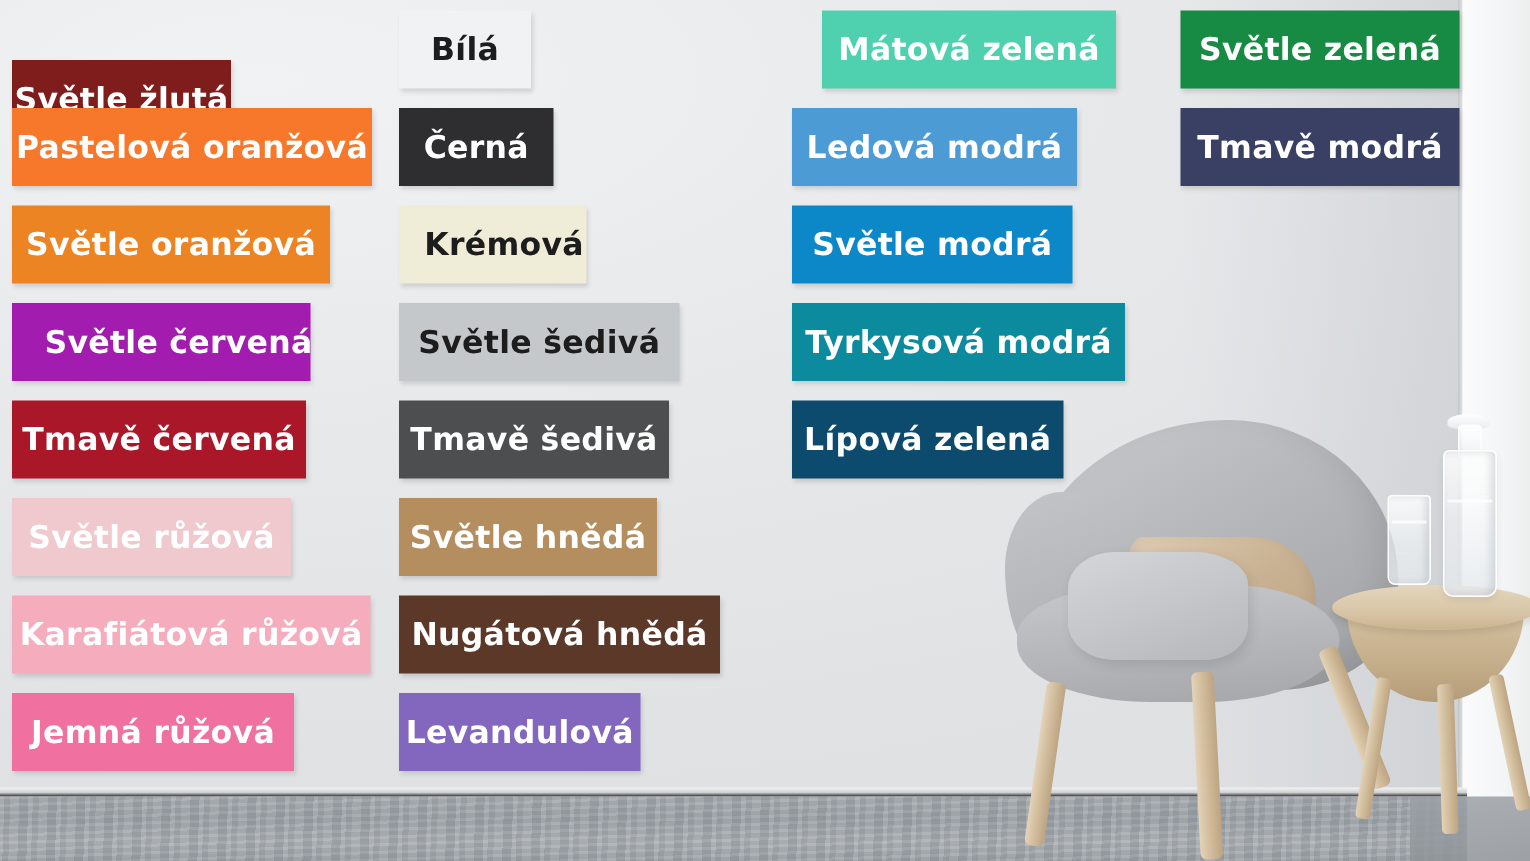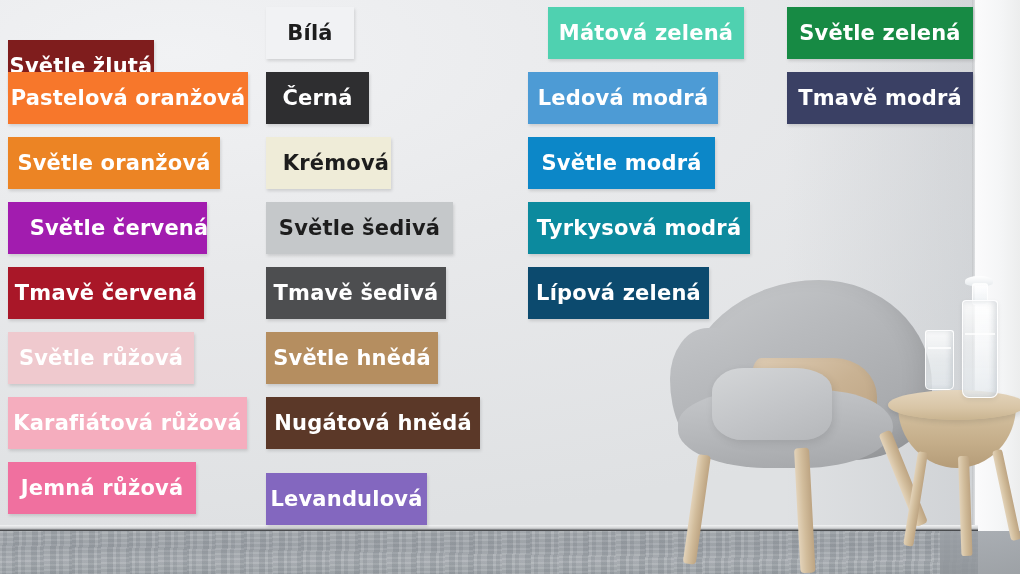--- a/index.html
+++ b/index.html
@@ -241,21 +241,21 @@
       <div class="swatch" style="left: 8px; top: 332px; width: 186px; height: 52px; background: rgb(239, 201, 206); color: rgb(255, 255, 255);">Světle růžová</div>
       <div class="swatch" style="left: 8px; top: 397px; width: 239px; height: 52px; background: rgb(245, 173, 190); color: rgb(255, 255, 255);">Karafiátová růžová</div>
       <div class="swatch" style="left: 8px; top: 462px; width: 188px; height: 52px; background: rgb(240, 112, 159); color: rgb(255, 255, 255);">Jemná růžová</div>
       <div class="swatch" style="left: 266px; top: 7px; width: 88px; height: 52px; background: rgb(241, 242, 244); color: rgb(29, 29, 29);">Bílá</div>
       <div class="swatch" style="left: 266px; top: 72px; width: 103px; height: 52px; background: rgb(46, 46, 48); color: rgb(255, 255, 255);">Černá</div>
       <div class="swatch" style="left: 266px; top: 137px; width: 125px; height: 52px; background: rgb(239, 236, 216); color: rgb(29, 29, 29); padding-left: 30px;">Krémová</div>
       <div class="swatch" style="left: 266px; top: 202px; width: 187px; height: 52px; background: rgb(197, 200, 202); color: rgb(29, 29, 29);">Světle šedivá</div>
       <div class="swatch" style="left: 266px; top: 267px; width: 180px; height: 52px; background: rgb(77, 78, 80); color: rgb(255, 255, 255);">Tmavě šedivá</div>
       <div class="swatch" style="left: 266px; top: 332px; width: 172px; height: 52px; background: rgb(181, 142, 96); color: rgb(255, 255, 255);">Světle hnědá</div>
       <div class="swatch" style="left: 266px; top: 397px; width: 214px; height: 52px; background: rgb(91, 56, 40); color: rgb(255, 255, 255);">Nugátová hnědá</div>
-      <div class="swatch" style="left: 266px; top: 462px; width: 161px; height: 52px; background: rgb(131, 103, 191); color: rgb(255, 255, 255); margin-top: 11px;">Levandulová</div>
+      <div class="swatch" style="left: 266px; top: 462px; width: 161px; height: 52px; background: rgb(131, 103, 191); color: rgb(255, 255, 255);">Levandulová</div>
       <div class="swatch" style="left: 528px; top: 7px; width: 196px; height: 52px; background: rgb(79, 209, 176); color: rgb(255, 255, 255); margin-left: 20px;">Mátová zelená</div>
       <div class="swatch" style="left: 528px; top: 72px; width: 190px; height: 52px; background: rgb(77, 155, 213); color: rgb(255, 255, 255);">Ledová modrá</div>
       <div class="swatch" style="left: 528px; top: 137px; width: 187px; height: 52px; background: rgb(12, 135, 200); color: rgb(255, 255, 255);">Světle modrá</div>
       <div class="swatch" style="left: 528px; top: 202px; width: 222px; height: 52px; background: rgb(12, 138, 158); color: rgb(255, 255, 255); text-align: center;">Tyrkysová modrá</div>
       <div class="swatch" style="left: 528px; top: 267px; width: 181px; height: 52px; background: #0c4a6e; color: rgb(255, 255, 255);">Lípová zelená</div>
       <div class="swatch" style="left: 787px; top: 7px; width: 186px; height: 52px; background: rgb(23, 138, 68); color: rgb(255, 255, 255);">Světle zelená</div>
       <div class="swatch" style="left: 787px; top: 72px; width: 186px; height: 52px; background: rgb(58, 64, 100); color: rgb(255, 255, 255);">Tmavě modrá</div>
     </div>
 
 </div>

